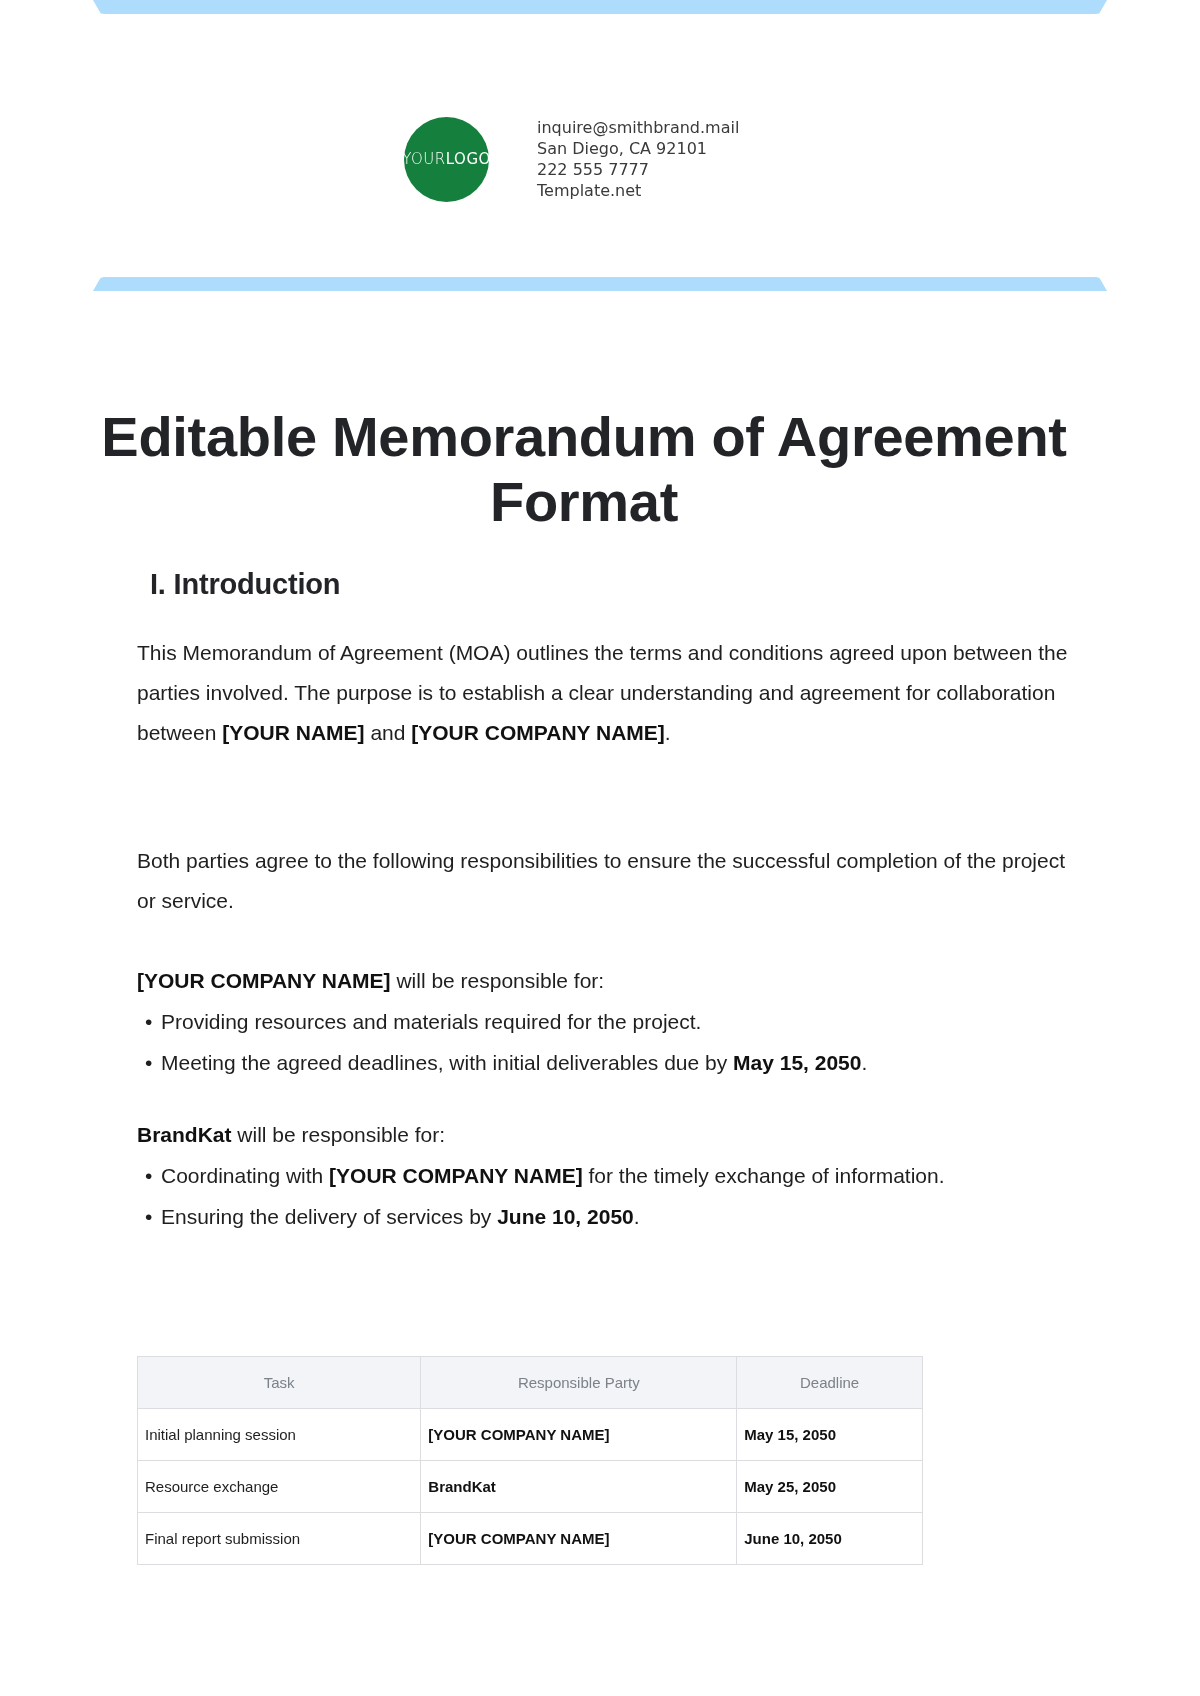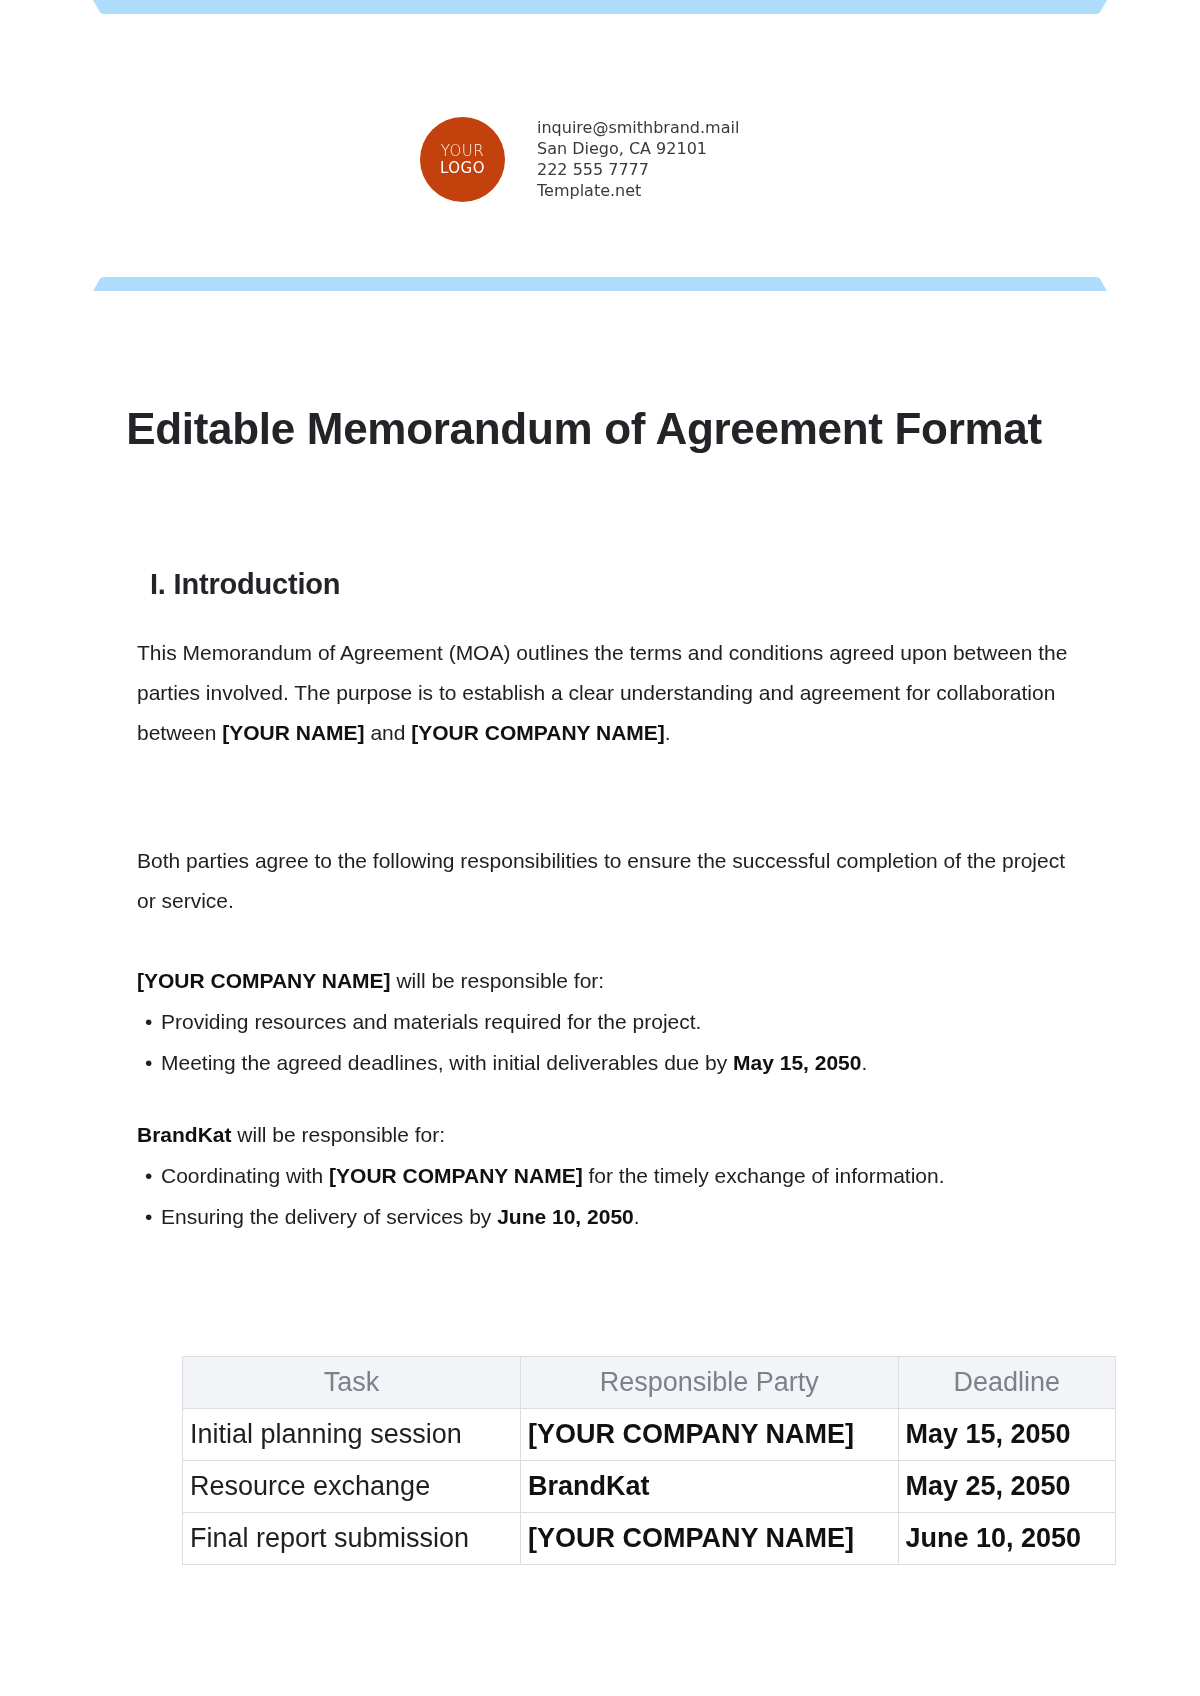--- a/index.html
+++ b/index.html
@@ -2,41 +2,41 @@
 <html><head>
 <meta charset="utf-8">
 <style>
   html, body { margin: 0; padding: 0; background: #ffffff; }
   body { width: 1200px; height: 1696px; position: relative; overflow: hidden;
          font-family: "Liberation Sans", "DejaVu Sans", sans-serif; color: #1f1f1f; }
   .bar { position: absolute; left: 93px; width: 1014px; height: 14px; background: #addcfd; }
   .bar-top { top: 0; border-radius: 0 0 14px 14px; clip-path: polygon(0 0, 100% 0, calc(100% - 8px) 100%, 8px 100%); border-radius: 0 0 12px 12px; }
   .bar-bottom { top: 277px; clip-path: polygon(8px 0, calc(100% - 8px) 0, 100% 100%, 0 100%); border-radius: 12px 12px 0 0; }
 
-  .logo { position: absolute; left: 420px; top: 117px; width: 85px; height: 85px; border-radius: 50%;
-          background: #c2410c; color: #fff; display: flex; flex-direction: column; align-items: center; justify-content: center;
+  .logo { position: absolute; left: 404px; top: 117px; width: 85px; height: 85px; border-radius: 50%;
+          background: #15803d; color: #fff; display: flex; flex-direction: row; align-items: center; justify-content: center;
           font-family: "DejaVu Sans", sans-serif; line-height: 1.1; }
   .logo .l1 { font-size: 15px; font-weight: 300; letter-spacing: 0.5px; }
   .logo .l2 { font-size: 15px; font-weight: 400; letter-spacing: 0.5px; }
 
   .contact { position: absolute; left: 525px; top: 117px; font-family: "DejaVu Sans", sans-serif;
              font-size: 16px; color: #3a3a3a; line-height: 21px; margin-left: 12px; }
   .contact div { white-space: nowrap; }
 
   .title { position: absolute; left: 0; width: 1168px; top: 404px; text-align: center;
-           font-size: 44px; font-weight: 700; color: #222428; letter-spacing: -0.3px; }
+           font-size: 56px; font-weight: 700; color: #222428; letter-spacing: -0.3px; }
 
   .content { position: absolute; left: 137px; width: 941px; }
   h2 { margin: 13px; font-size: 29px; font-weight: 700; color: #222428; letter-spacing: -0.2px; }
   p, .line { margin: 0; font-size: 21px; line-height: 40px; color: #1f1f1f; }
   b { font-weight: 700; color: #111; }
   .bullet { padding-left: 8px; font-size: 21px; line-height: 41px; }
   .bullet .dot { display: inline-block; width: 16px; }
 
-  table { position: absolute; left: 137px; top: 1356px; width: 934px; border-collapse: collapse; font-size: 27px; margin-left: 45px; }
+  table { position: absolute; left: 137px; top: 1356px; width: 786px; border-collapse: collapse; font-size: 15px; }
   th, td { border: 1px solid #dcdde0; height: 51px; padding: 0 7px; }
   th { background: #f2f4f7; color: #7b8289; font-weight: 400; text-align: center; }
   td { color: #1f1f1f; text-align: left; }
   td.bold { font-weight: 700; color: #111; }
 </style>
 </head>
 <body>
 
 <div class="bar bar-top"></div>
 

